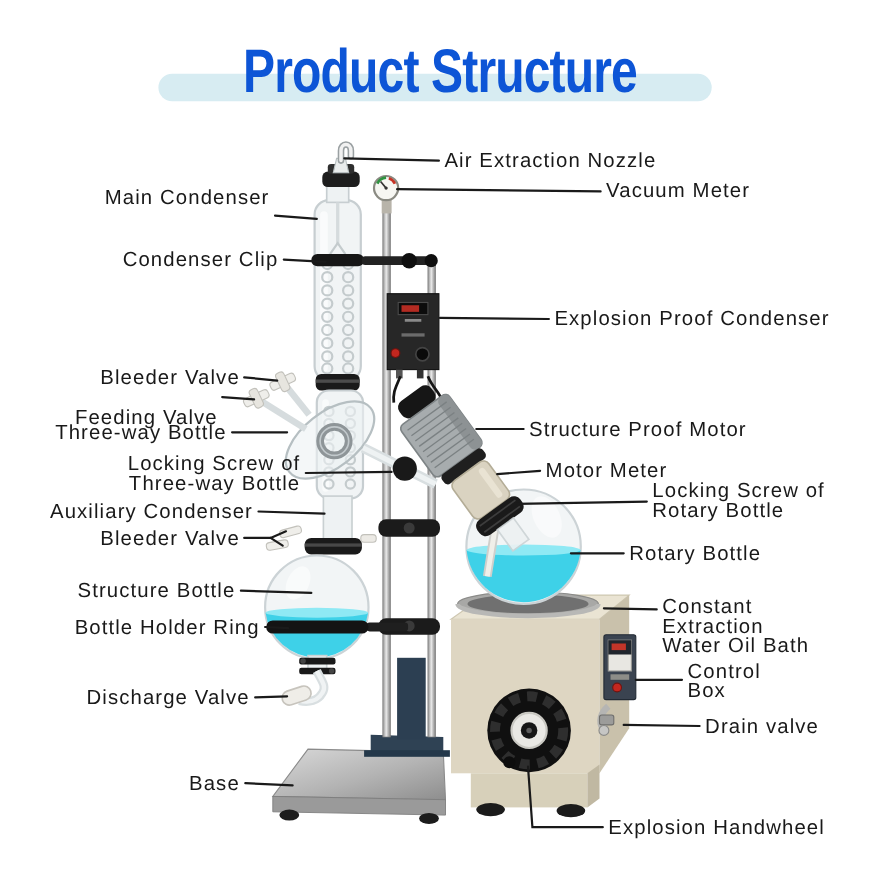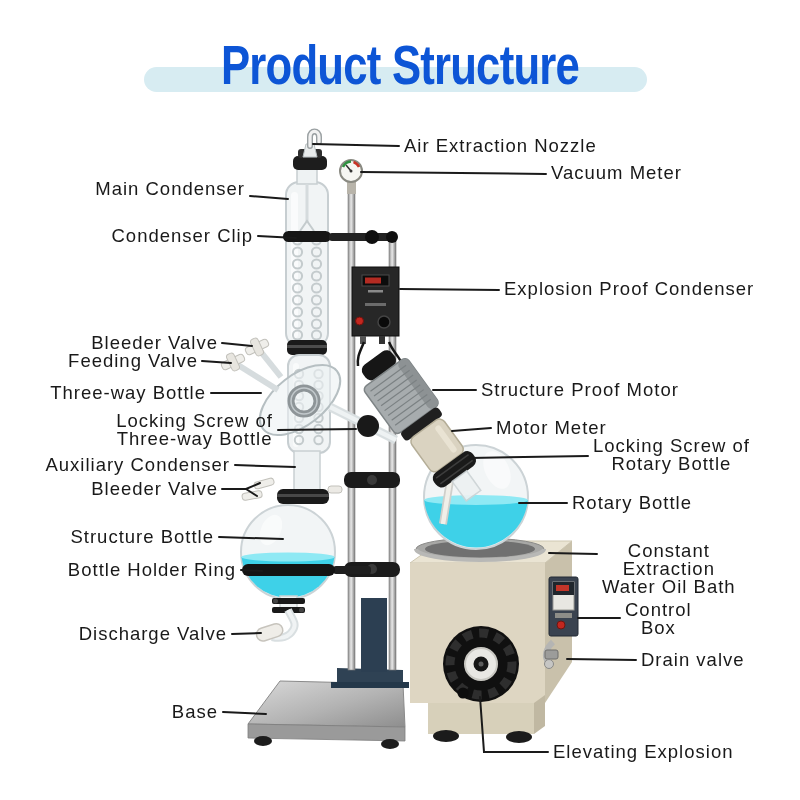--- a/index.html
+++ b/index.html
@@ -4,21 +4,21 @@
 <style>
   html,body{margin:0;padding:0;}
   body{width:800px;height:800px;background:#ffffff;position:relative;overflow:hidden;
        font-family:"Liberation Sans", sans-serif;}
   #stage{position:absolute;left:0;top:0;width:800px;height:800px;}
   #title-band{position:absolute;left:144px;top:67px;width:503px;height:25px;border-radius:13px;background:#d7ecf2;}
   #title{position:absolute;left:0;top:37px;width:800px;text-align:center;font-weight:bold;
          font-size:56px;line-height:56px;color:#0d55d6;letter-spacing:-1px;transform:scaleX(0.78);}
   .label{position:absolute;font-size:18.5px;line-height:18px;letter-spacing:1px;color:#191919;white-space:nowrap;z-index:3;}
   .label.l{text-align:right;}
-  .label span{display:block;text-align:center;}
+  .label span{display:block;}
   svg{position:absolute;left:0;top:0;z-index:2;}
 </style>
 </head>
 <body>
 
 <div id="title-band"></div>
 <div id="title">Product Structure</div>
 
 <svg id="stage" viewBox="0 0 800 800">
   <defs>
@@ -302,30 +302,30 @@
     <line x1="452" y1="431" x2="491" y2="428"></line>
     <line x1="470" y1="458" x2="588" y2="456"></line>
     <line x1="519" y1="503" x2="567" y2="503"></line>
     <line x1="549" y1="553" x2="597" y2="554"></line>
     <line x1="578" y1="618" x2="620" y2="618"></line>
     <line x1="567" y1="659" x2="636" y2="660"></line>
     <polyline points="480,697 484,752 548,752"></polyline>
   </g>
 </svg>
 
-<div class="label l" style="right:555px;top:180px">
+<div class="label l" style="right:555px;top:170px">
     <span>Main Condenser</span>
   </div>
 <div class="label l" style="right:547px;top:227px">
     <span>Condenser Clip</span>
   </div>
 <div class="label l" style="right:582px;top:334px">
     <span>Bleeder Valve</span>
   </div>
-<div class="label l" style="right:602px;top:352px">
+<div class="label l" style="right:602px;top:370px">
     <span>Feeding Valve</span>
   </div>
 <div class="label l" style="right:594px;top:384px">
     <span>Three-way Bottle</span>
   </div>
 <div class="label l" style="right:527px;top:412px">
     <span>Locking Screw of</span>
     <span>Three-way Bottle</span>
   </div>
 <div class="label l" style="right:570px;top:456px">
@@ -375,14 +375,14 @@
     <span>Water Oil Bath</span>
   </div>
 <div class="label" style="left:625px;top:601px">
     <span>Control</span>
     <span>Box</span>
   </div>
 <div class="label" style="left:641px;top:651px">
     <span>Drain valve</span>
   </div>
 <div class="label" style="left:553px;top:743px">
-    <span>Elevating Explosion</span>
+    <span>Explosion Handwheel</span>
   </div>
 
 </body></html>

